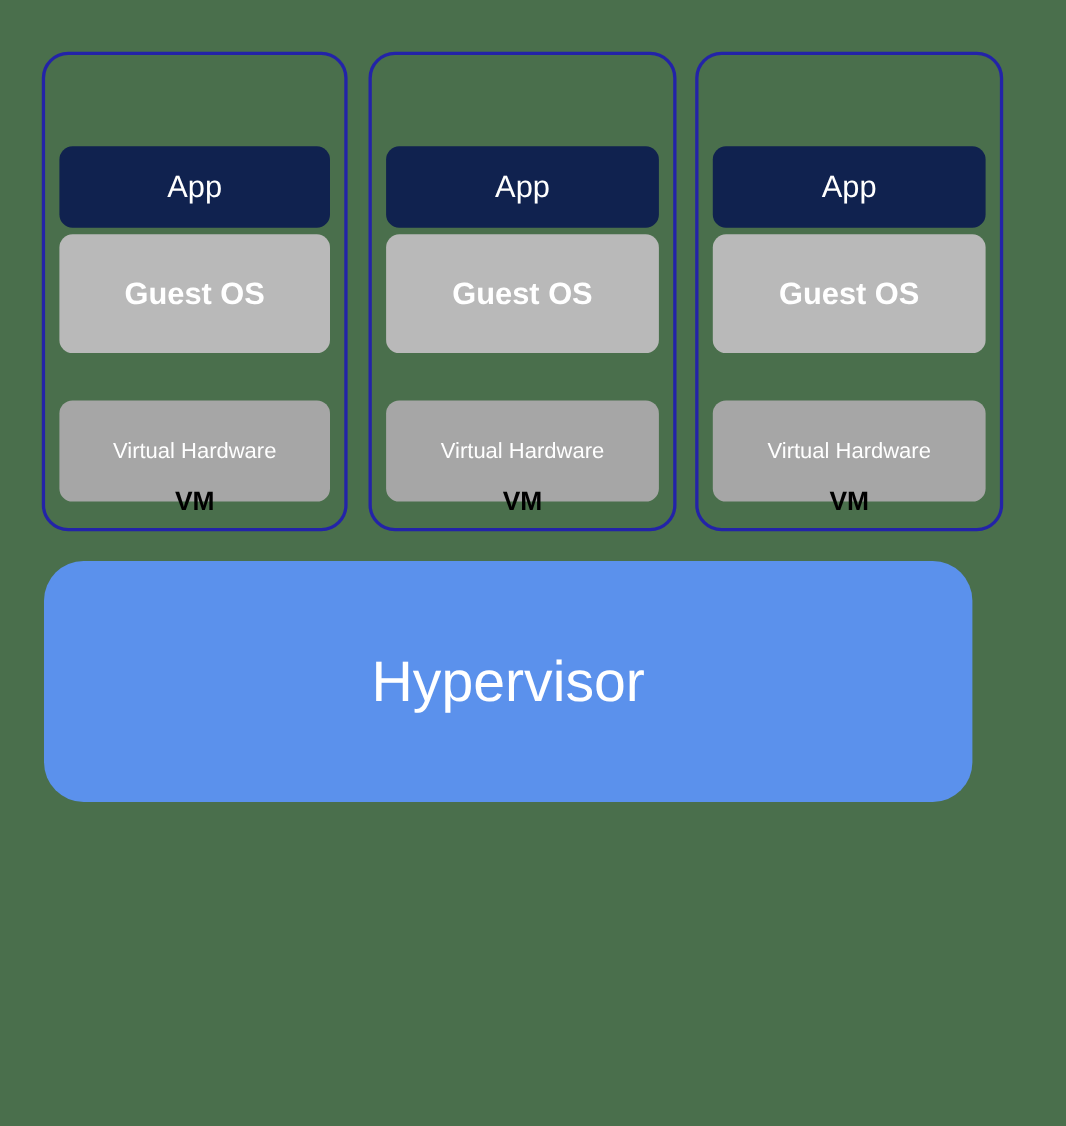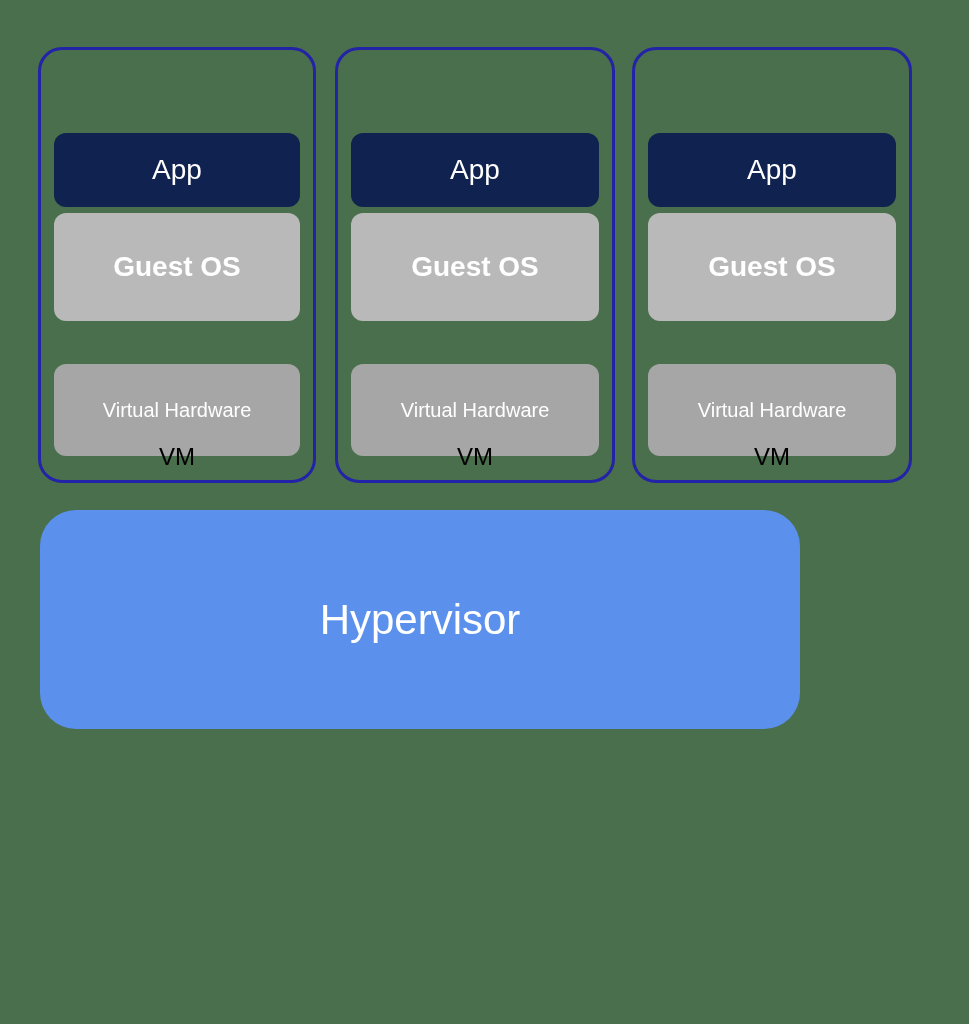--- a/index.html
+++ b/index.html
@@ -96,37 +96,37 @@
     position: absolute;
     left: 0;
     right: 0;
     top: 390px;
     height: 34px;
     display: flex;
     align-items: center;
     justify-content: center;
     color: #000000;
     font-size: 24px;
-    font-weight: normal;
+    font-weight: bold;
   }
 
   
   .hypervisor {
     position: absolute;
     left: 40px;
     top: 510px;
-    width: 760px;
+    width: 844px;
     height: 219px;
     background: #5b91ec;
     border-radius: 36px;
     display: flex;
     align-items: center;
     justify-content: center;
     color: #ffffff;
-    font-size: 42px;
+    font-size: 52px;
     font-weight: 400;
     box-sizing: border-box;
   }
 
   
   .host {
     position: absolute;
     left: 42px;
     top: 759px;
     width: 886px;

